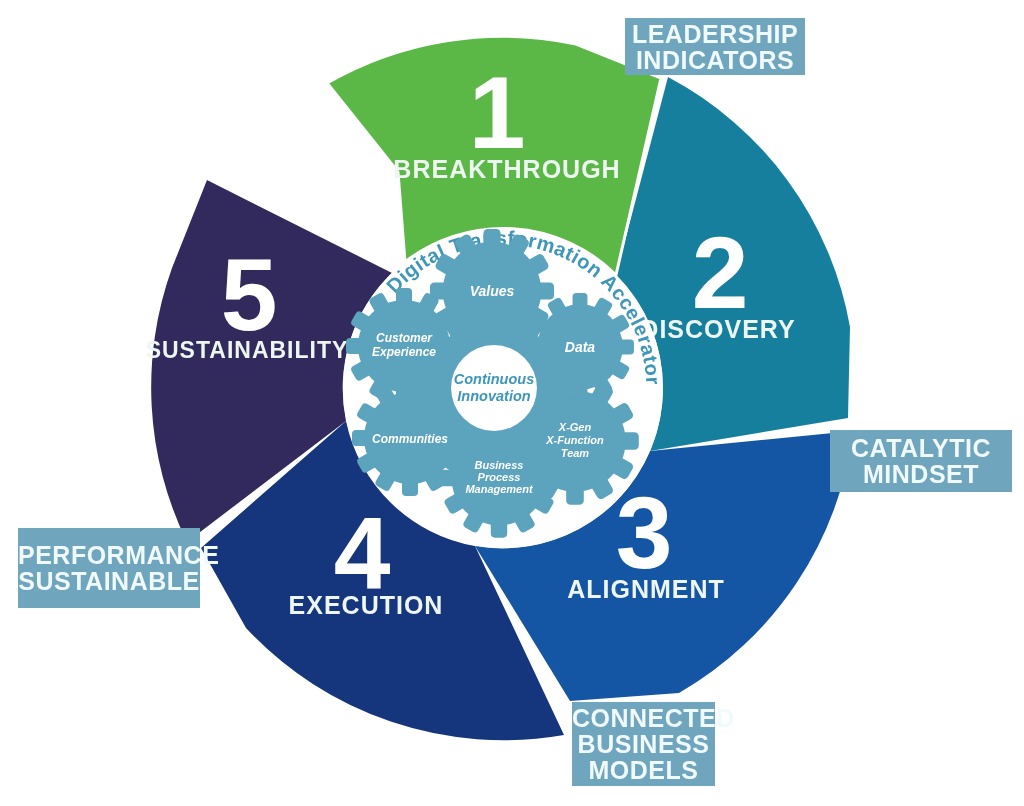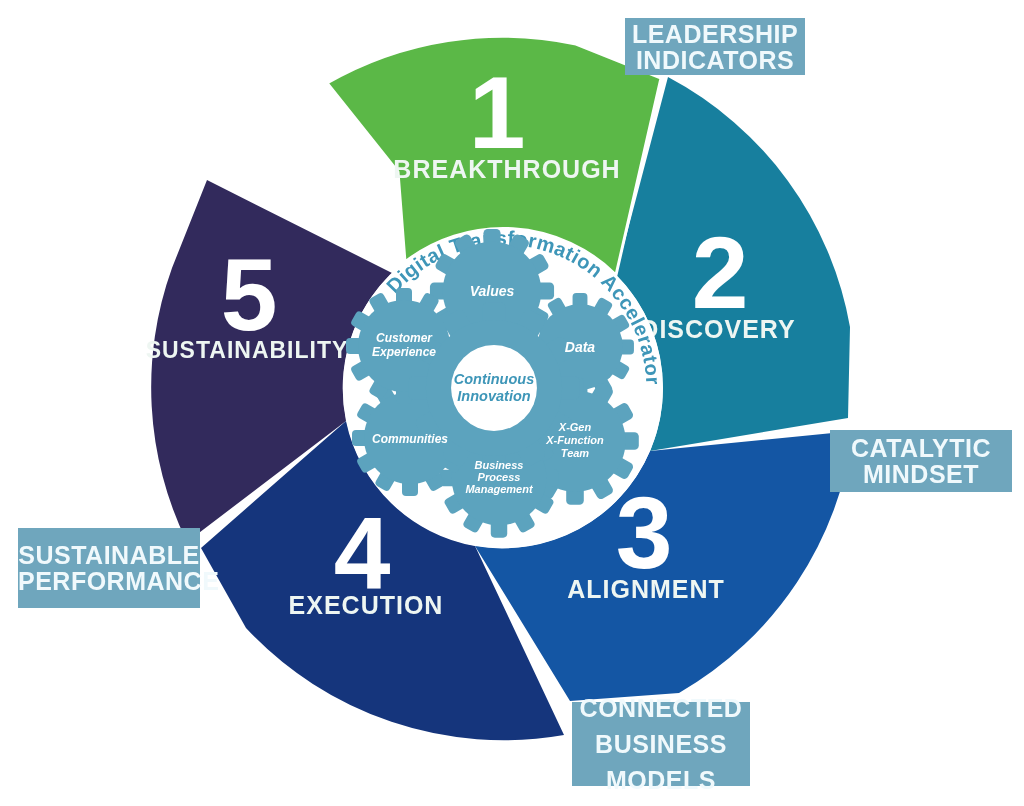--- a/index.html
+++ b/index.html
@@ -111,23 +111,23 @@
   <div class="callout" style="left:625px;top:18px;width:180px;height:57px;">
     <div class="line">LEADERSHIP</div>
     <div class="line">INDICATORS</div>
   </div>
 
   <div class="callout" style="left:830px;top:403px;width:182px;height:62px;margin-top:27px;">
     <div class="line">CATALYTIC</div>
     <div class="line">MINDSET</div>
   </div>
 
-  <div class="callout" style="left:572px;top:702px;width:178px;height:84px;gap:10px;">
+  <div class="callout" style="left:572px;top:702px;width:143px;height:84px;">
     <div class="line">CONNECTED</div>
     <div class="line">BUSINESS</div>
     <div class="line">MODELS</div>
   </div>
 
   <div class="callout" style="left:18px;top:528px;width:182px;height:80px;">
+    <div class="line">PERFORMANCE</div>
     <div class="line">SUSTAINABLE</div>
-    <div class="line">PERFORMANCE</div>
   </div>
 </div>
 
 </body></html>

